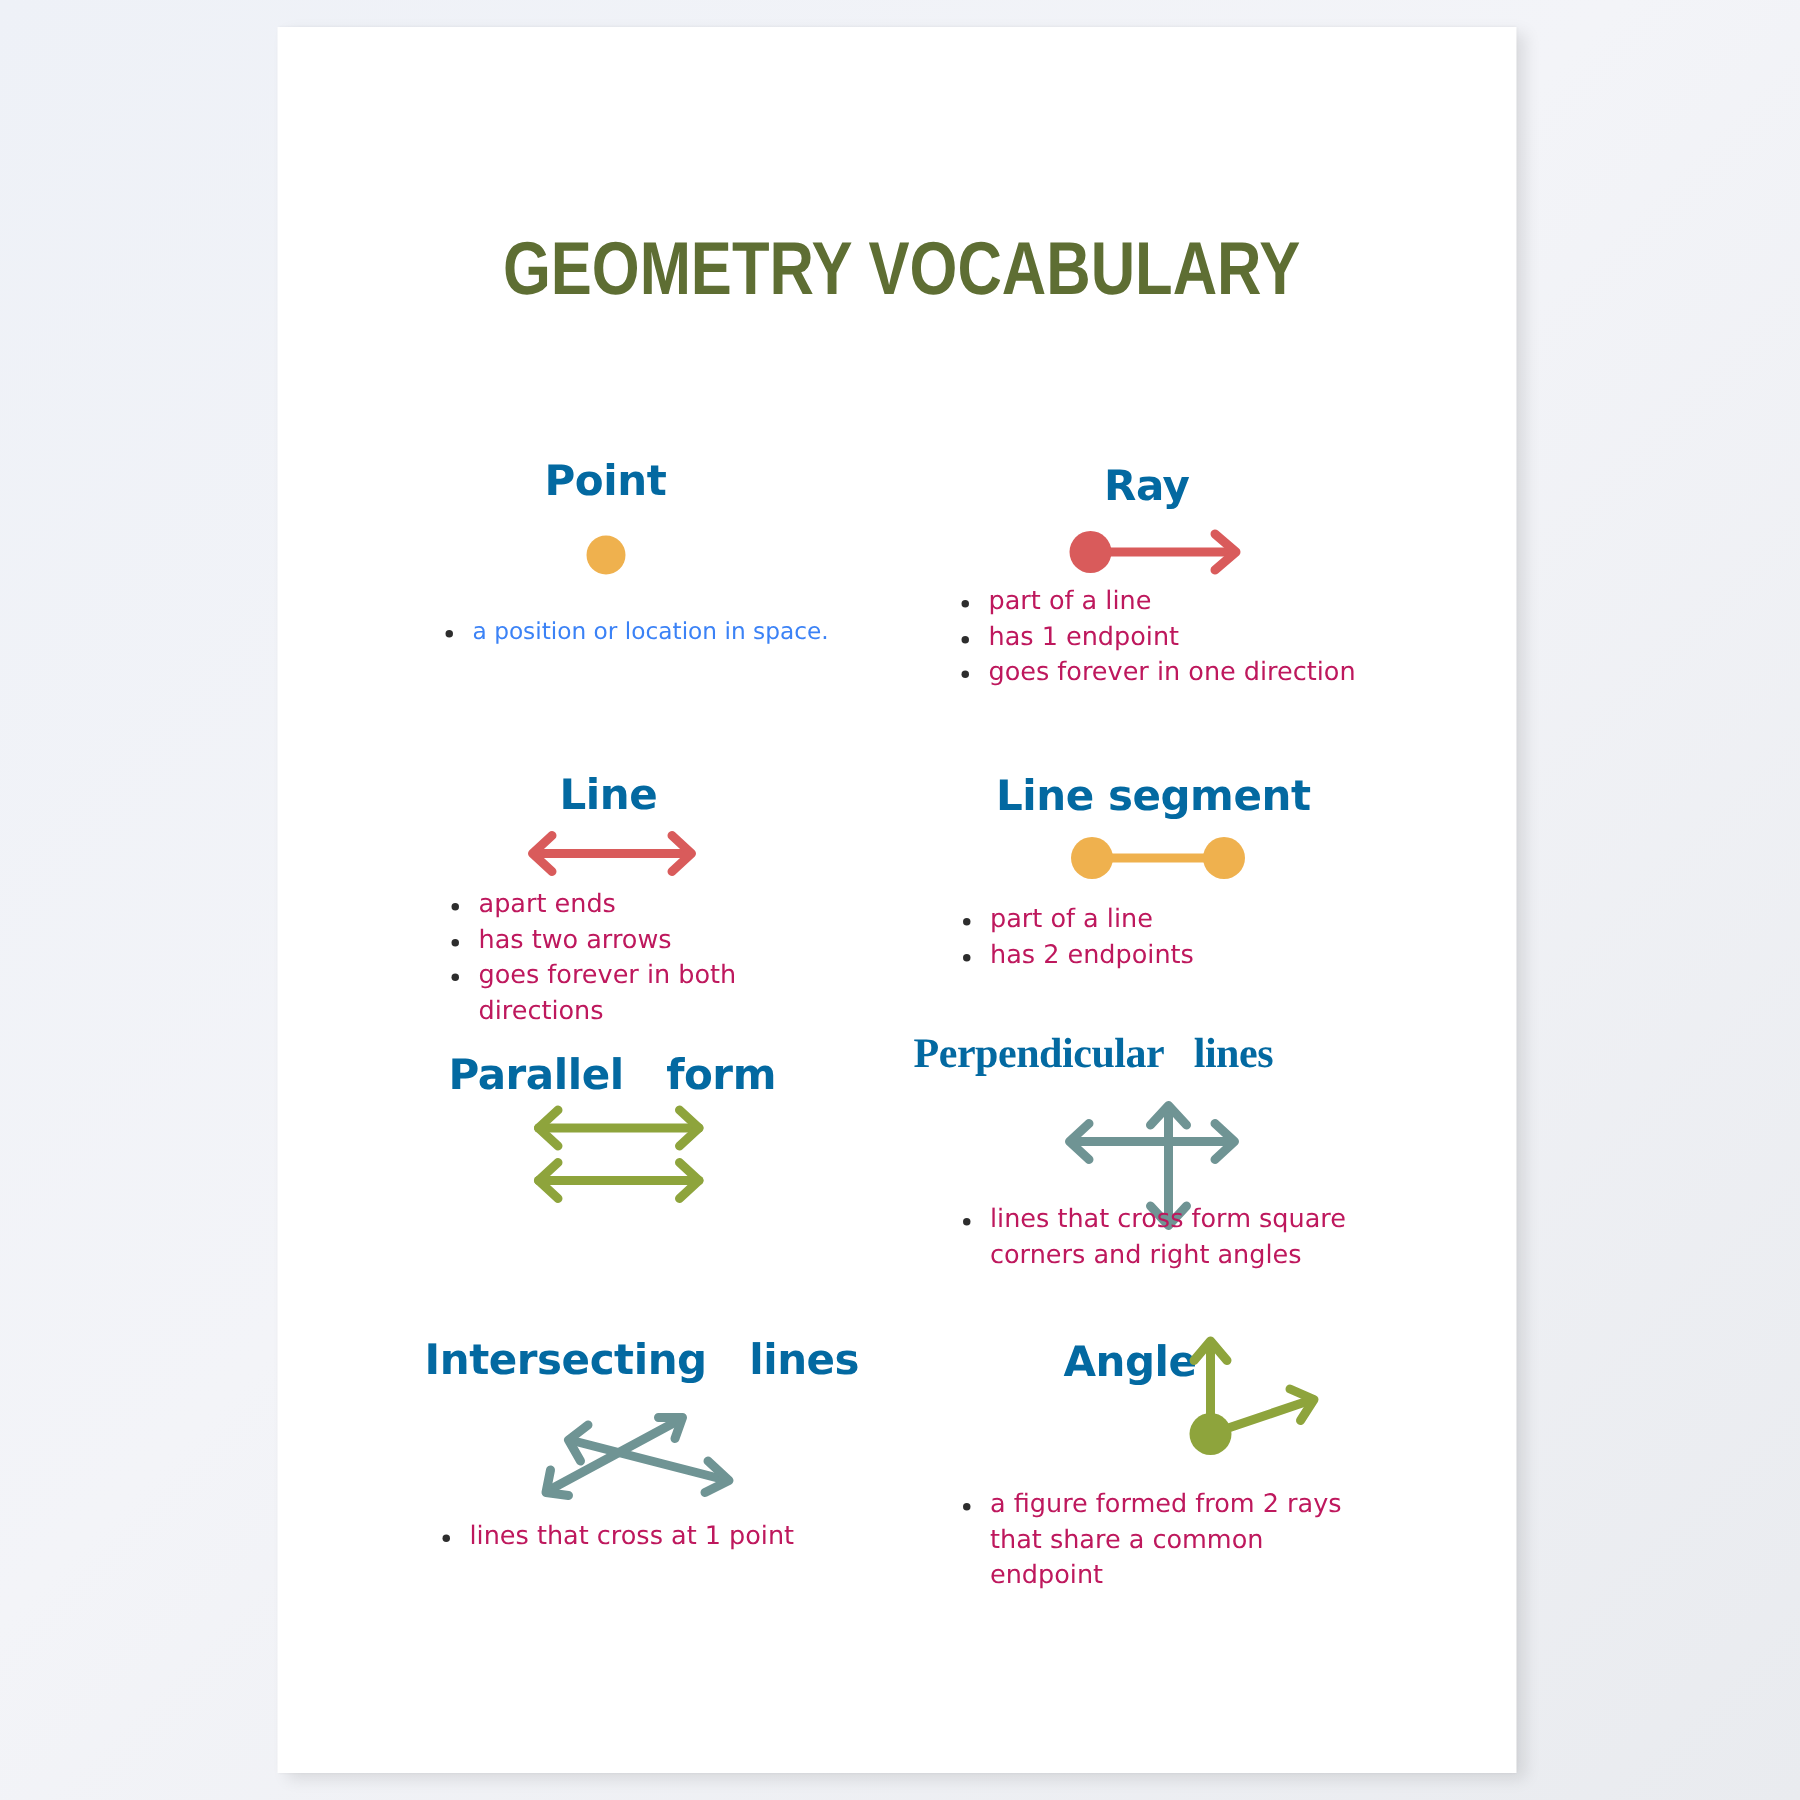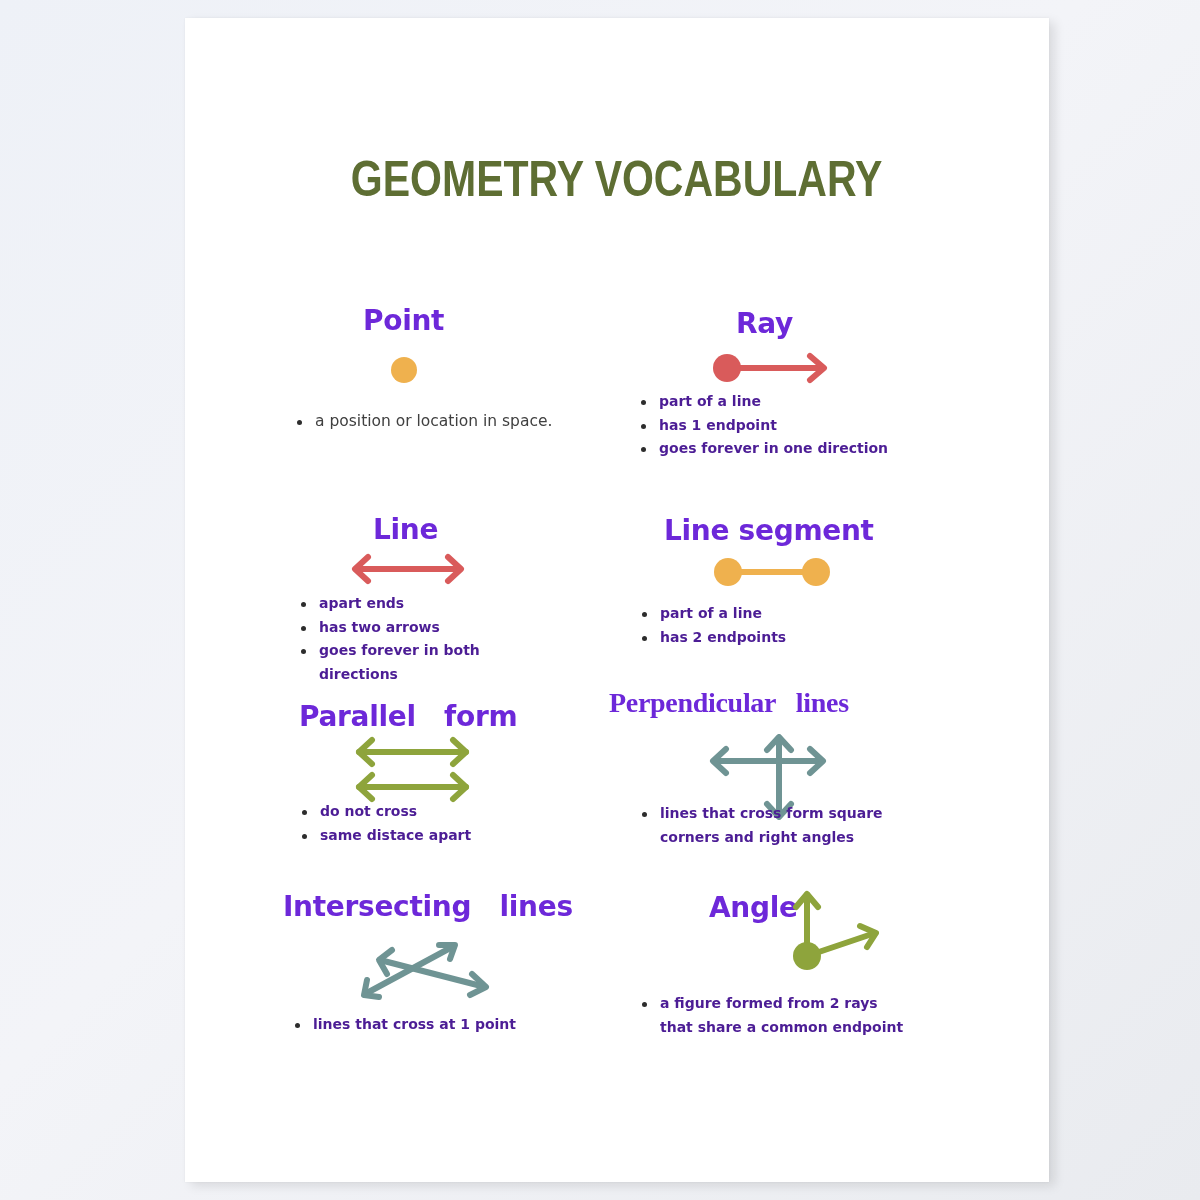--- a/index.html
+++ b/index.html
@@ -5,44 +5,43 @@
     html, body { margin: 0; padding: 0; }
     body {
       width: 1200px; height: 1200px; position: relative; overflow: hidden;
       background: linear-gradient(135deg, #eef1f7 0%, #f3f4f8 45%, #e9ebef 100%);
       font-family: "DejaVu Sans", sans-serif;
     }
     .poster {
       position: absolute; left: 185px; top: 18px; width: 826px; height: 1164px;
       background: #ffffff;
       box-shadow: 6px 4px 10px rgba(0,0,0,0.10), 0 0 2px rgba(0,0,0,0.06);
-      padding-left: 38px;
     }
     .title {
       position: absolute; left: 0; width: 100%; top: 132px; text-align: center;
       font-family: "Liberation Sans", sans-serif; font-weight: bold;
       font-size: 50px; letter-spacing: 0px; color: #5e6e33;
       transform: scaleX(0.82); transform-origin: 430px 0;
     }
     .term {
       position: absolute; font-family: "DejaVu Sans", sans-serif; font-weight: bold;
-      color: #6d28d9; font-size: 28px; white-space: pre; letter-spacing: -0.3px;
+      color: #0369a1; font-size: 28px; white-space: pre; letter-spacing: -0.3px;
     }
     .fig { position: absolute; }
     ul.bul {
       position: absolute; margin: 0; padding: 0; list-style: none;
-      font-family: "DejaVu Sans", sans-serif; font-weight: bold; font-size: 14px;
-      color: #4c1d95; line-height: 23.5px;
+      font-family: "DejaVu Sans", sans-serif; font-weight: normal; font-size: 17px;
+      color: #be185d; line-height: 23.5px;
     }
     ul.bul li { position: relative; padding-left: 20px; }
     ul.bul li::before {
       content: ""; position: absolute; left: 2px; top: 10px; width: 5px; height: 5px;
       border-radius: 50%; background: #2d2d2d;
     }
-    ul.light { font-weight: normal; color: #404040; font-size: 15.5px; }
+    ul.light { font-weight: normal; color: #3b82f6; font-size: 15.5px; }
   </style>
 </head>
 <body>
 
 <div class="poster">
 
   <div class="title">GEOMETRY VOCABULARY</div>
 
   <div class="term" style="left:178px; top:286px;">Point</div>
   <svg class="fig" style="left:204px; top:337px;" width="30" height="30">
@@ -95,24 +94,20 @@
   <svg class="fig" style="left:167px; top:718px;" width="122" height="68">
     <g stroke="#8ea43c" stroke-width="6" stroke-linecap="round" stroke-linejoin="round" fill="none">
       <line x1="7" y1="16" x2="114" y2="16"></line>
       <polyline points="20,4 7,16 20,28"></polyline>
       <polyline points="101,4 114,16 101,28"></polyline>
       <line x1="7" y1="51" x2="114" y2="51"></line>
       <polyline points="20,39 7,51 20,63"></polyline>
       <polyline points="101,39 114,51 101,63"></polyline>
     </g>
   </svg>
-  <ul class="bul" style="left:115px; top:782px; width:240px;">
-    <li>do not cross</li>
-    <li>same distace apart</li>
-  </ul>
 
   <div class="term" style="left:424px; top:669px;font-family:Liberation Serif, serif;">Perpendicular   lines</div>
   <svg class="fig" style="left:523px; top:716px;" width="120" height="86">
     <g stroke="#6f9494" stroke-width="6" stroke-linecap="round" stroke-linejoin="round" fill="none">
       <line x1="6" y1="27" x2="114" y2="27"></line>
       <polyline points="18,15 5,27 18,39"></polyline>
       <polyline points="102,15 115,27 102,39"></polyline>
       <line x1="71" y1="4" x2="71" y2="82"></line>
       <polyline points="59,16 71,3 83,16"></polyline>
       <polyline points="59,70 71,83 83,70"></polyline>

